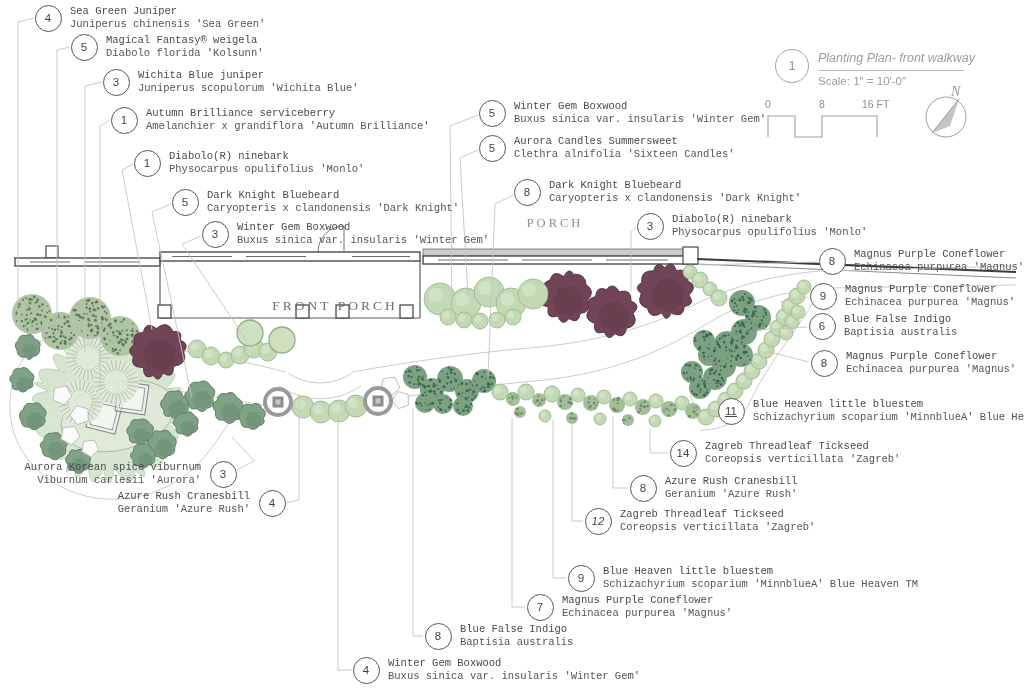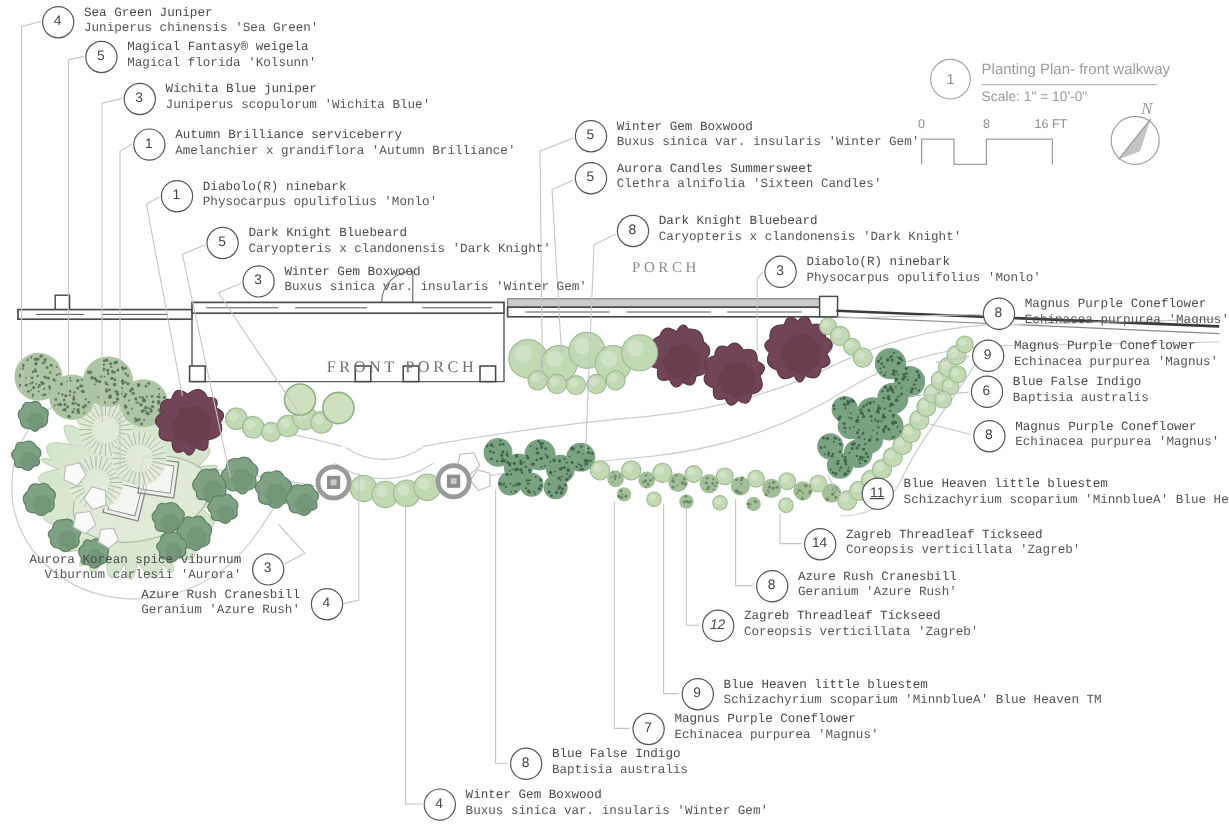--- a/index.html
+++ b/index.html
@@ -1083,21 +1083,21 @@
         <div class="lblc" style="left: 34.5px; top: 4.5px;">4</div>
         <div class="lblt" style="top: 5px; left: 70px;">
           <div>Sea Green Juniper</div>
           <div class="l2">Juniperus chinensis 'Sea Green'</div>
         </div>
       </div>
       <div class="plabel">
         <div class="lblc" style="left: 70.5px; top: 33.5px;">5</div>
         <div class="lblt" style="top: 34px; left: 106px;">
           <div>Magical Fantasy® weigela</div>
-          <div class="l2">Magical florida 'Kolsunn'</div>
+          <div class="l2">Diabolo florida 'Kolsunn'</div>
         </div>
       </div>
       <div class="plabel">
         <div class="lblc" style="left: 102.5px; top: 68.5px;">3</div>
         <div class="lblt" style="top: 69px; left: 138px;">
           <div>Wichita Blue juniper</div>
           <div class="l2">Juniperus scopulorum 'Wichita Blue'</div>
         </div>
       </div>
       <div class="plabel">
@@ -1253,21 +1253,21 @@
           <div>Azure Rush Cranesbill</div>
           <div class="l2">Geranium 'Azure Rush'</div>
         </div>
       </div>
     </div>
 
   <div class="roomtxt" style="left:270px;top:283px;width:130px;margin-top:15px;">FRONT PORCH</div>
   <div class="roomtxt" style="left:505px;top:216px;width:100px;font-size:12.5px;color:#8d8d8d;">PORCH</div>
 
   <div class="tb-circle" style="left:775px;top:49px;">1</div>
-  <div class="titleblock-text" style="left:818px;top:51px;">Planting Plan- front walkway</div>
+  <div class="titleblock-text" style="left:818px;top:51px;font-style:italic;">Planting Plan- front walkway</div>
   <div class="tb-line" style="left:818px;top:70px;width:146px;"></div>
   <div class="titleblock-scale" style="left:818px;top:75px;">Scale: 1" = 10'-0"</div>
 
   <div class="sbnum" style="left:760px;top:98px;width:16px;text-align:center;">0</div>
   <div class="sbnum" style="left:814px;top:98px;width:16px;text-align:center;">8</div>
   <div class="sbnum" style="left:862px;top:98px;">16 FT</div>
   <div class="northN" style="left:951px;top:84px;">N</div>
 </div>
 
 </body></html>

